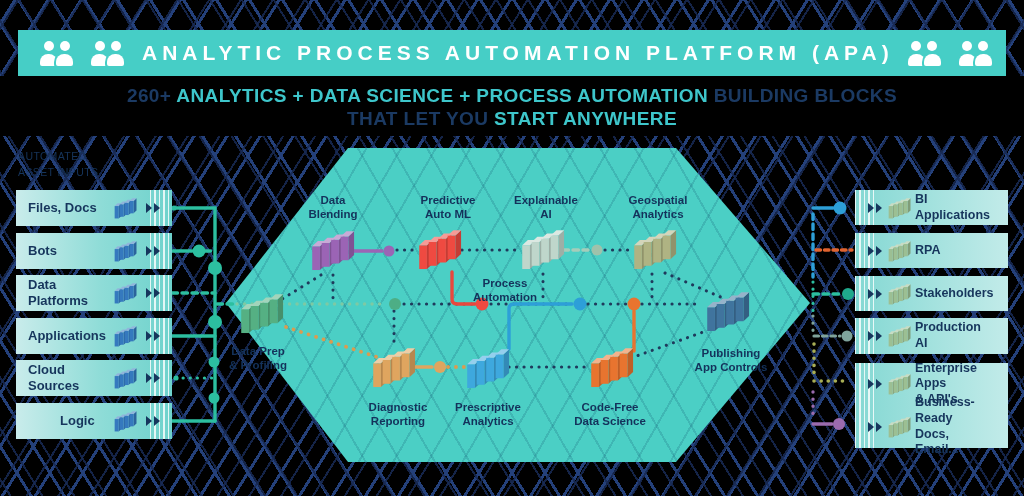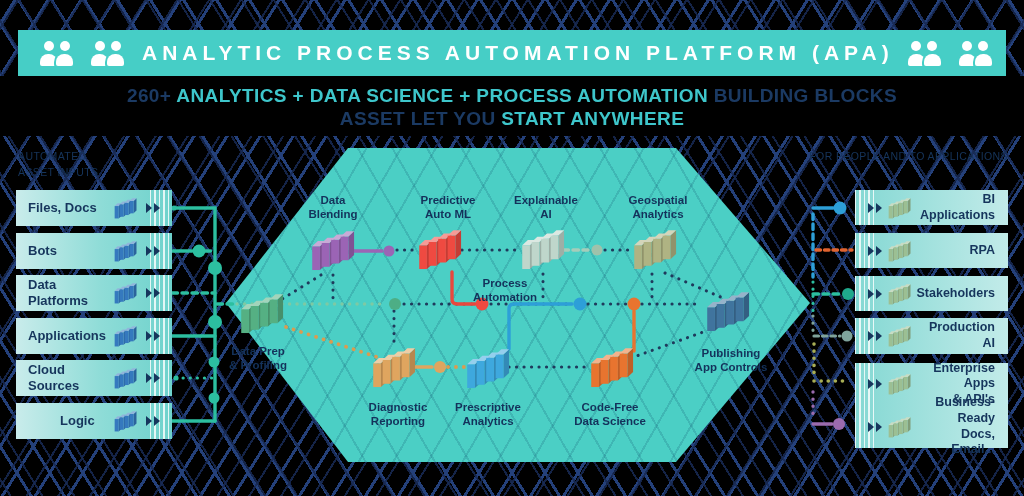--- a/index.html
+++ b/index.html
@@ -73,21 +73,21 @@
   .row{position:absolute;display:flex;align-items:center;z-index:4;box-sizing:border-box;}
   .row > *{position:relative;z-index:1;}
   .left-row{left:16px;width:156px;background:linear-gradient(90deg,#c9eceb 0%,#8edcd7 55%,#6ed2cc 100%);}
   .right-row{left:855px;width:153px;background:linear-gradient(90deg,#84d8d3 0%,#c2ebe9 100%);}
   .row::after{content:"";position:absolute;top:0;bottom:0;width:22px;z-index:0;opacity:.8;
               background:repeating-linear-gradient(90deg,#ffffff 0 1.5px,transparent 1.5px 4.5px);}
   .left-row::after{right:0;}
   .right-row::after{left:0;}
   .row-label{color:#16355C;font-weight:bold;font-size:13px;line-height:1.25;white-space:pre-line;}
   .left-row .row-label{flex:1;padding-left:12px;text-align:left;}
-  .right-row .row-label{flex:1;padding-right:13px;text-align:right;font-size:12.5px;}
+  .right-row .row-label{flex:1;padding-right:13px;text-align:left;font-size:12.5px;}
   .left-row{padding-right:10px;}
   .right-row{padding-left:8px;}
   .cube-ic{display:flex;align-items:center;margin:0 3px;}
   .chevs{display:flex;align-items:center;margin:0 2px;}
   .chev{width:0;height:0;border-top:5px solid transparent;border-bottom:5px solid transparent;
         border-left:6.5px solid #16355C;margin-left:2.5px;}
 
   
   .node-cube{position:absolute;z-index:4;transform:translate(-50%,-50%);}
   .node-label{position:absolute;z-index:4;transform:translate(-50%,-50%);text-align:center;
@@ -195,29 +195,28 @@
         <div class="pp f"></div>
       </div>
     <div class="pgroup">
         <div class="pp b"></div>
         <div class="pp f"></div>
       </div>
   </header>
 
   <div class="subtitle">
     <div class="sub-line" id="subtitle-line1"><span class="seg-navy">260+ </span><span class="seg-teal">ANALYTICS + DATA SCIENCE + PROCESS AUTOMATION</span><span class="seg-navy"> BUILDING BLOCKS</span></div>
-    <div class="sub-line" id="subtitle-line2"><span class="seg-navy">ASSET LET YOU </span><span class="seg-teal">START ANYWHERE</span></div>
+    <div class="sub-line" id="subtitle-line2"><span class="seg-navy">THAT LET YOU </span><span class="seg-teal">START ANYWHERE</span></div>
   </div>
 
   <div class="panel-heading left">
     <div>AUTOMATED</div>
     <div>ASSET INPUTS</div>
   </div>
   <div class="panel-heading right">
-    <div>FOR PEOPLE AND TO APPLICATIONS</div>
   </div>
 
   <div id="left-rows">
       <div class="row left-row" style="top: 190px; height: 36px;">
         <span class="row-label">Files, Docs</span>
         <span class="cube-ic">
           <svg width="25" height="24" viewBox="0 0 32 31">
             <polygon points="7.2,13 11,9.4 11,25.4 7.2,29" fill="rgb(43,99,156)"></polygon>
             <rect x="2" y="13" width="5.2" height="16" fill="#3579BE"></rect>
             <polygon points="2,13 5.8,9.4 11,9.4 7.2,13" fill="rgb(144,181,219)"></polygon>

